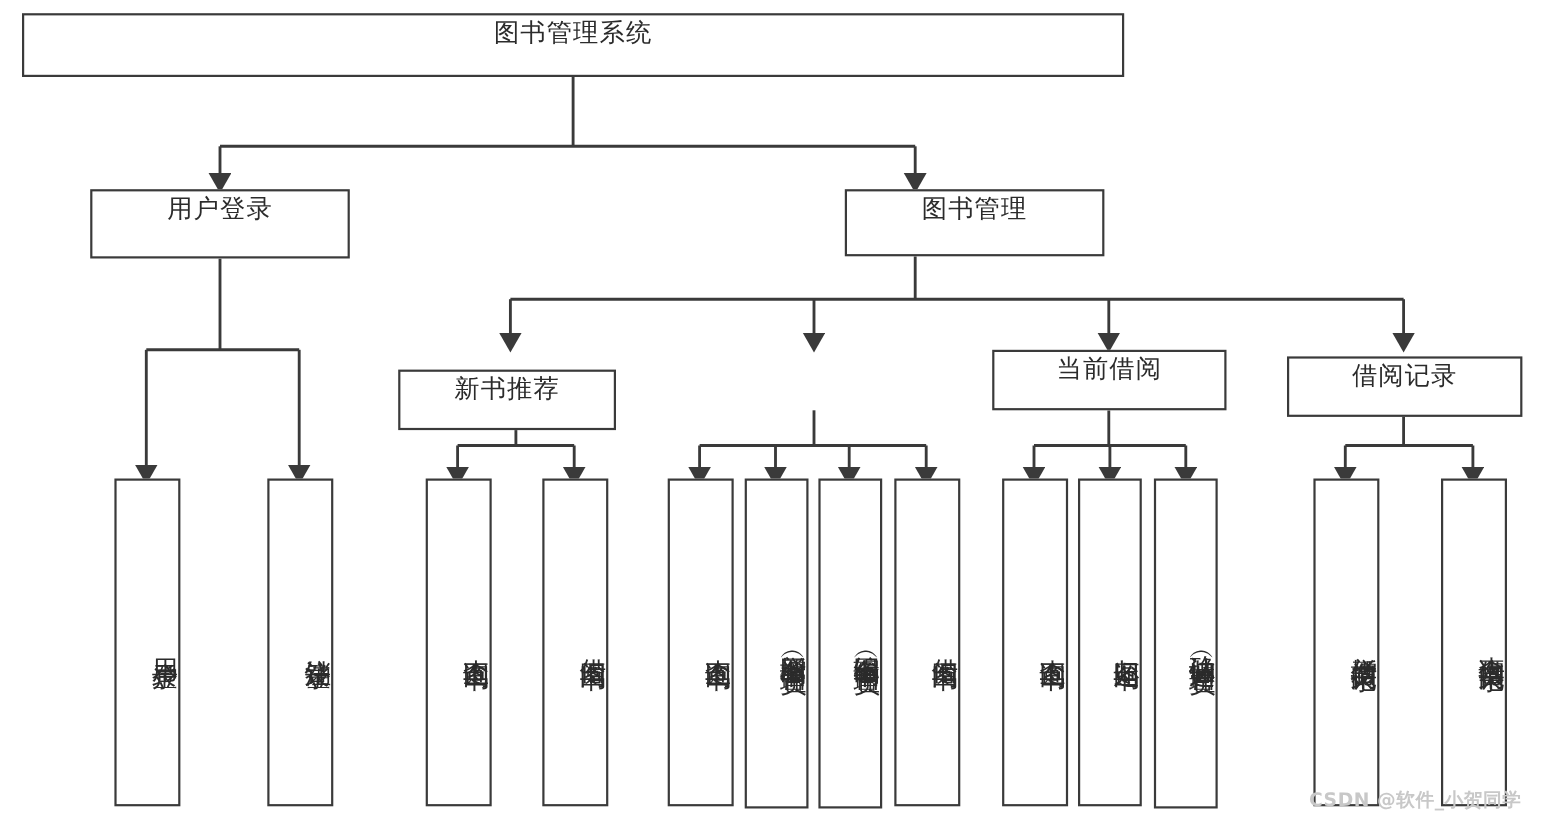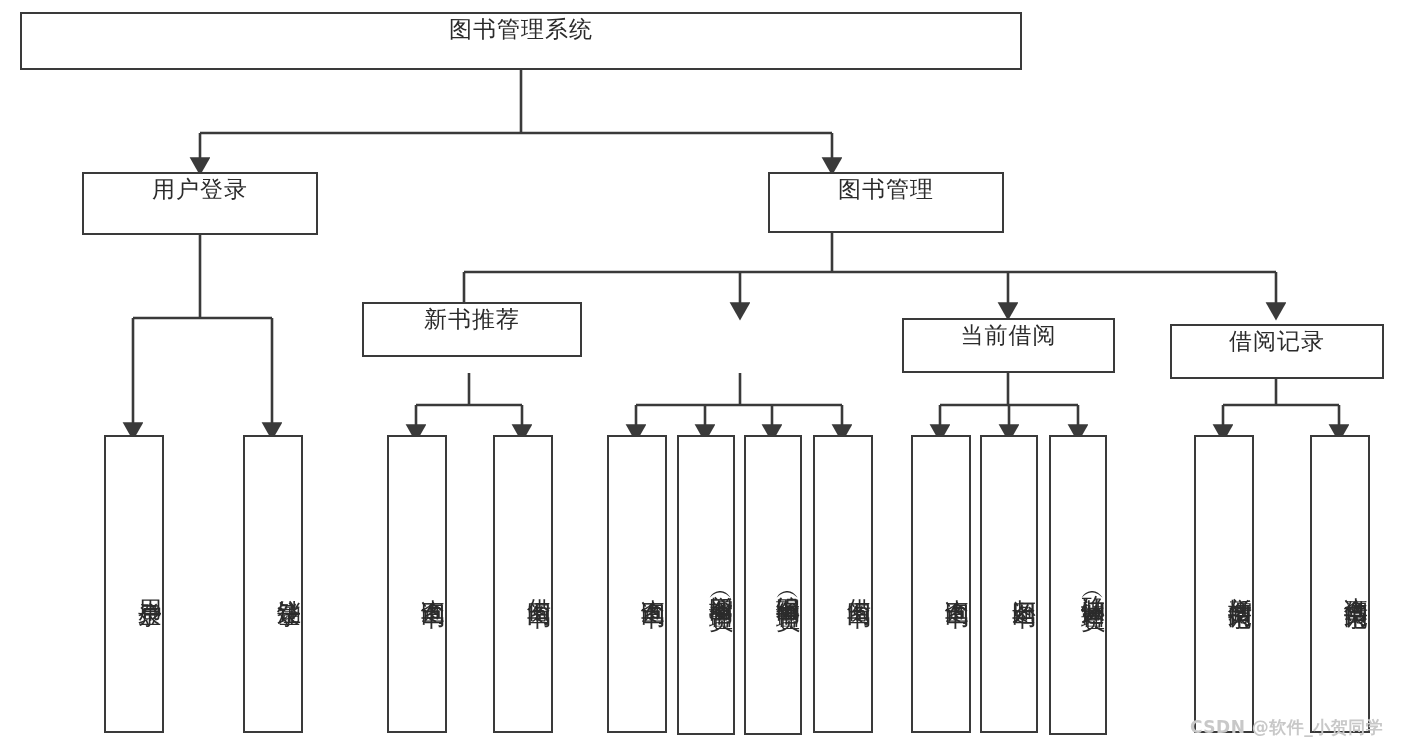--- a/index.html
+++ b/index.html
@@ -78,21 +78,21 @@
     <span>图书管理系统</span>
   </div>
 
   <div class="node h" style="left:82px;top:172px;width:236px;height:63px;">
     <span>用户登录</span>
   </div>
   <div class="node h" style="left:732px;top:172px;width:236px;height:61px;margin-left:36px;">
     <span>图书管理</span>
   </div>
 
-  <div class="node h" style="left:362px;top:302px;width:220px;height:55px;">
+  <div class="node h" style="left:362px;top:336px;width:198px;height:55px;">
     <span>新书推荐</span>
   </div>
   <div class="node h" style="left:902px;top:318px;width:213px;height:55px;">
     <span>当前借阅</span>
   </div>
   <div class="node h" style="left:1170px;top:324px;width:214px;height:55px;">
     <span>借阅记录</span>
   </div>
 
   <div class="node v" style="left:104px;top:435px;width:60px;height:298px;">

